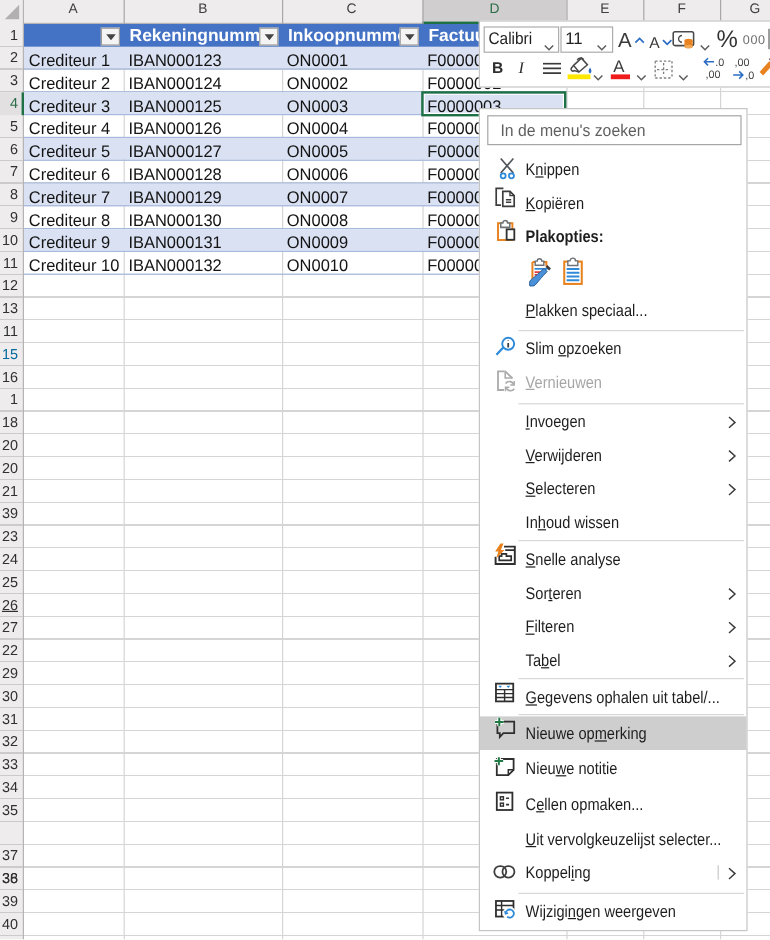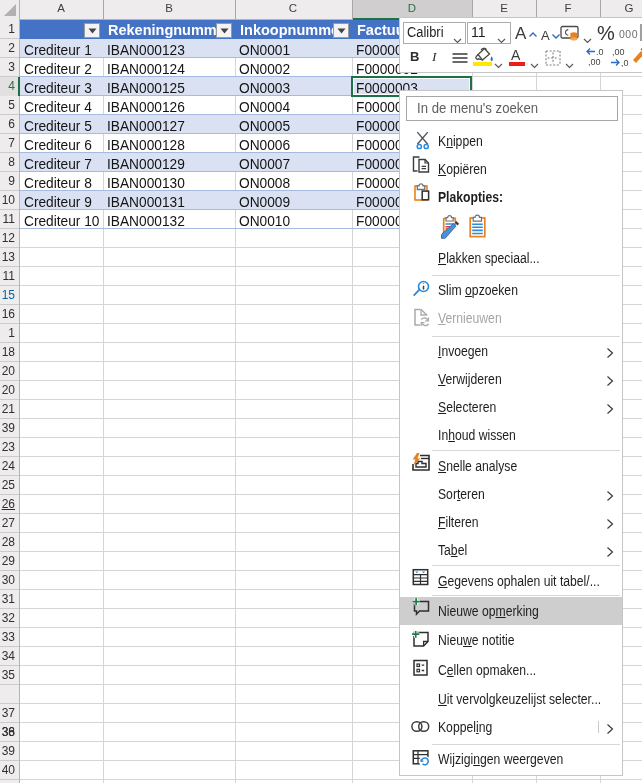--- a/index.html
+++ b/index.html
@@ -132,21 +132,21 @@
 <div style="position:absolute;left:0;top:345px;width:15px;height:15px;text-align:right;font:12px 'Liberation Sans',sans-serif;color:#303030;">18</div>
 <div style="position:absolute;left:0;top:364px;width:15px;height:15px;text-align:right;font:12px 'Liberation Sans',sans-serif;color:#303030;">20</div>
 <div style="position:absolute;left:0;top:383px;width:15px;height:15px;text-align:right;font:12px 'Liberation Sans',sans-serif;color:#303030;">20</div>
 <div style="position:absolute;left:0;top:402px;width:15px;height:15px;text-align:right;font:12px 'Liberation Sans',sans-serif;color:#303030;">21</div>
 <div style="position:absolute;left:0;top:421px;width:15px;height:15px;text-align:right;font:12px 'Liberation Sans',sans-serif;color:#303030;">39</div>
 <div style="position:absolute;left:0;top:440px;width:15px;height:15px;text-align:right;font:12px 'Liberation Sans',sans-serif;color:#303030;">23</div>
 <div style="position:absolute;left:0;top:459px;width:15px;height:15px;text-align:right;font:12px 'Liberation Sans',sans-serif;color:#303030;">24</div>
 <div style="position:absolute;left:0;top:478px;width:15px;height:15px;text-align:right;font:12px 'Liberation Sans',sans-serif;color:#303030;">25</div>
 <div style="position:absolute;left:0;top:497px;width:15px;height:15px;text-align:right;font:12px 'Liberation Sans',sans-serif;color:#303030;text-decoration:underline;">26</div>
 <div style="position:absolute;left:0;top:516px;width:15px;height:15px;text-align:right;font:12px 'Liberation Sans',sans-serif;color:#303030;">27</div>
-<div style="position:absolute;left:0;top:535px;width:15px;height:15px;text-align:right;font:12px 'Liberation Sans',sans-serif;color:#303030;">28</div>
+<div style="position:absolute;left:0;top:535px;width:15px;height:15px;text-align:right;font:12px 'Liberation Sans',sans-serif;color:#303030;">22</div>
 <div style="position:absolute;left:0;top:554px;width:15px;height:15px;text-align:right;font:12px 'Liberation Sans',sans-serif;color:#303030;">29</div>
 <div style="position:absolute;left:0;top:573px;width:15px;height:15px;text-align:right;font:12px 'Liberation Sans',sans-serif;color:#303030;">30</div>
 <div style="position:absolute;left:0;top:592px;width:15px;height:15px;text-align:right;font:12px 'Liberation Sans',sans-serif;color:#303030;">31</div>
 <div style="position:absolute;left:0;top:611px;width:15px;height:15px;text-align:right;font:12px 'Liberation Sans',sans-serif;color:#303030;">32</div>
 <div style="position:absolute;left:0;top:630px;width:15px;height:15px;text-align:right;font:12px 'Liberation Sans',sans-serif;color:#303030;">33</div>
 <div style="position:absolute;left:0;top:649px;width:15px;height:15px;text-align:right;font:12px 'Liberation Sans',sans-serif;color:#303030;">34</div>
 <div style="position:absolute;left:0;top:668px;width:15px;height:15px;text-align:right;font:12px 'Liberation Sans',sans-serif;color:#303030;">35</div>
 <div style="position:absolute;left:0;top:725px;width:15px;height:15px;text-align:right;font:12px 'Liberation Sans',sans-serif;color:#303030;">36</div>
 <div style="position:absolute;left:0;top:706px;width:15px;height:15px;text-align:right;font:12px 'Liberation Sans',sans-serif;color:#303030;">37</div>
 <div style="position:absolute;left:0;top:725px;width:15px;height:15px;text-align:right;font:12px 'Liberation Sans',sans-serif;color:#303030;">38</div>

